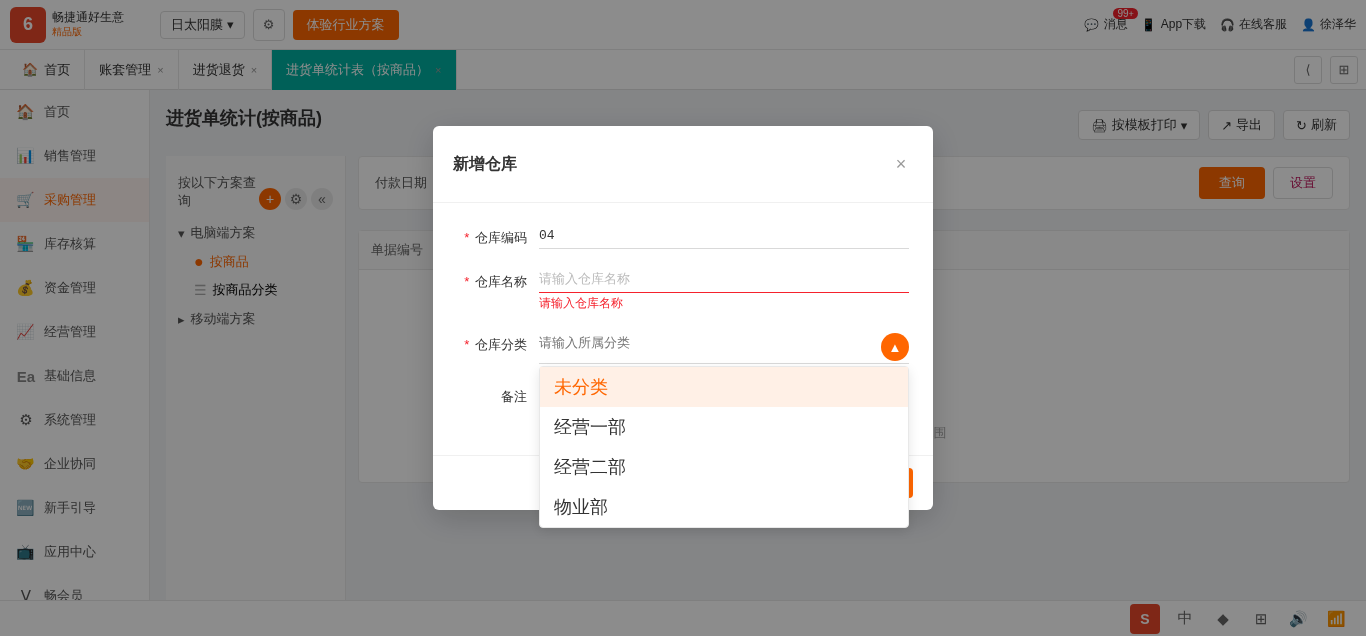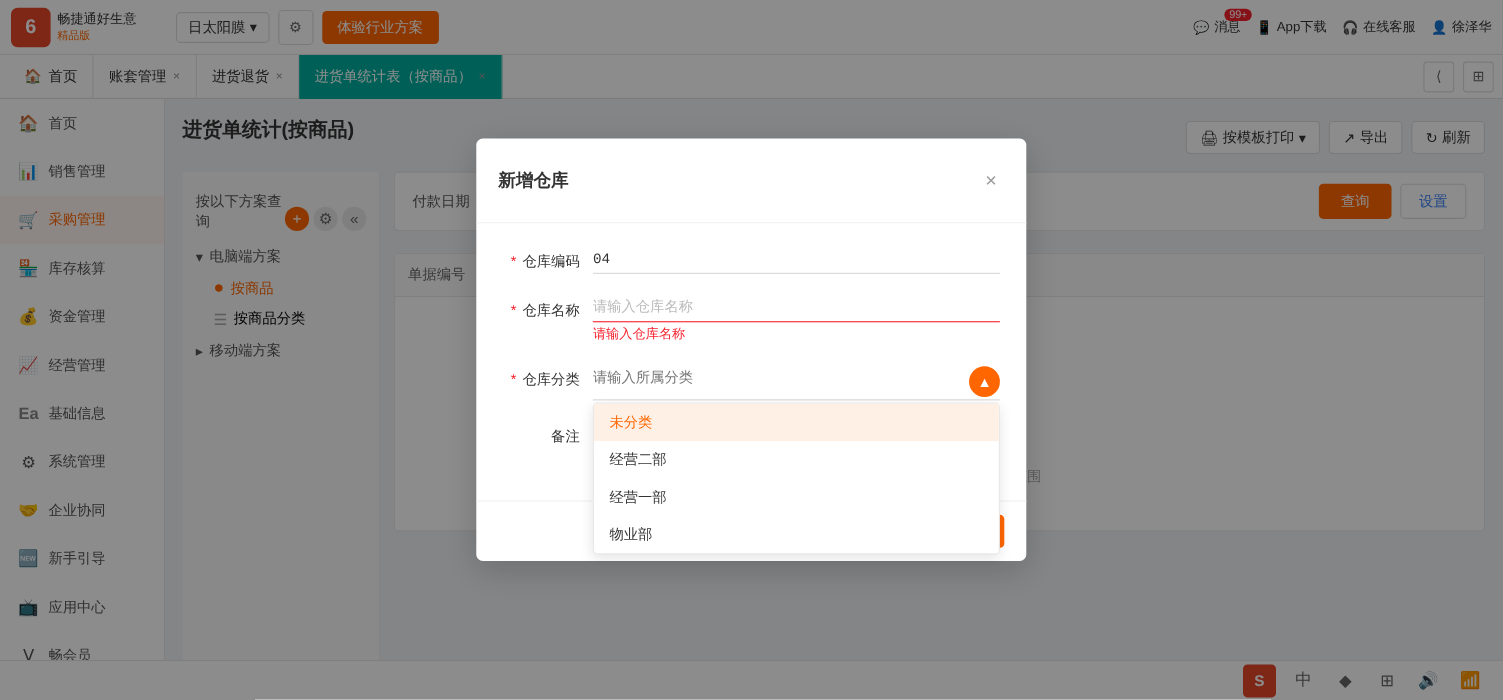--- a/index.html
+++ b/index.html
@@ -160,21 +160,21 @@
       border: 1px solid #ddd; border-radius: 3px;
       padding: 4px 8px; font-size: 13px; color: #333;
       outline: none; width: 120px;
     }
     .query-btn {
       background: #ff6600; color: #fff;
       border: none; border-radius: 4px;
       padding: 6px 20px; cursor: pointer; font-size: 13px;
     }
     .set-btn {
-      background: #fff; color: #3b82f6;
+      background: #fff; color: #be185d;
       border: 1px solid #ddd; border-radius: 4px;
       padding: 6px 16px; cursor: pointer; font-size: 13px;
     }
 
     
     .left-panel {
       width: 180px;
       background: #f9f9f9;
       border-right: 1px solid #e8e8e8;
       padding: 10px 0;
@@ -293,21 +293,21 @@
       position: absolute;
       top: 36px; left: 0; right: 0;
       background: #fff;
       border: 1px solid #e8e8e8;
       border-radius: 4px;
       box-shadow: 0 4px 12px rgba(0,0,0,0.1);
       z-index: 300;
       min-width: 260px;
     }
     .dropdown-item {
-      padding: 8px 14px; font-size: 13px;
+      padding: 8px 14px; font-size: 18px;
       color: #333; cursor: pointer;
     }
     .dropdown-item.selected { background: #fff0e6; color: #ff6600; }
     .form-textarea {
       width: 100%;
       border: none;
       border-bottom: 1px solid #d9d9d9;
       padding: 5px 0;
       font-size: 13px; color: #333;
       outline: none;
@@ -637,22 +637,22 @@
         <span>仓库分类</span>
       </div>
       <div class="form-control" style="position:relative;">
         <div class="form-select-wrapper">
           <input class="form-select-input" type="text" placeholder="请输入所属分类" style="">
           <div class="select-arrow">▲</div>
         </div>
 
         <div class="dropdown-list">
           <div class="dropdown-item selected">未分类</div>
+          <div class="dropdown-item">经营一部</div>
           <div class="dropdown-item">经营二部</div>
-          <div class="dropdown-item">经营一部</div>
           <div class="dropdown-item">物业部</div>
         </div>
       </div>
     </div>
 
     <div class="form-row">
       <div class="form-label">备注</div>
       <div class="form-control">
         <textarea class="form-textarea" style=""></textarea>
       </div>

